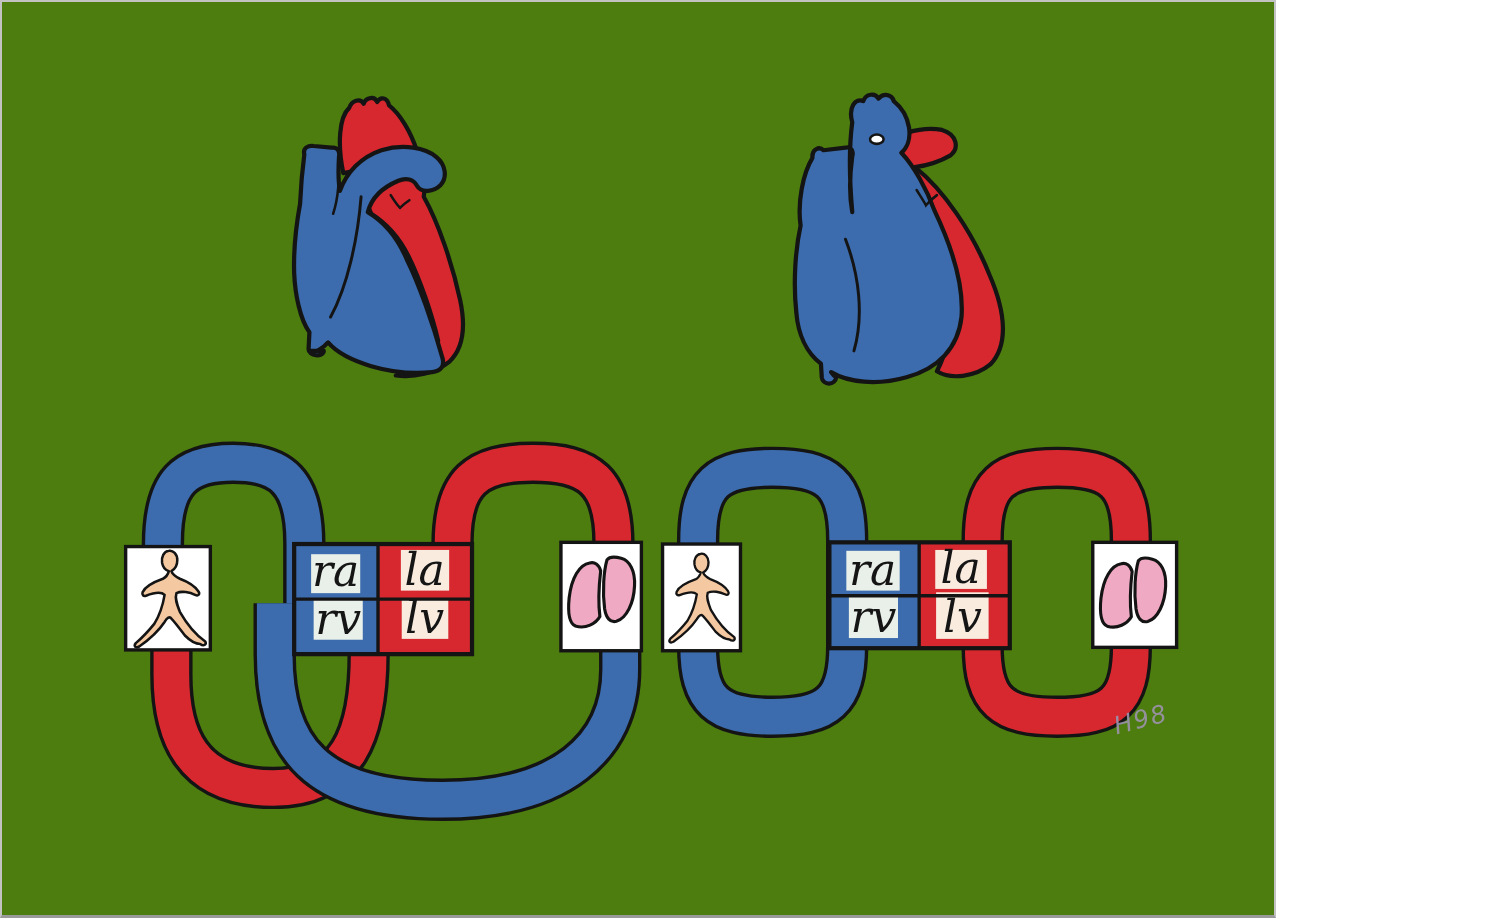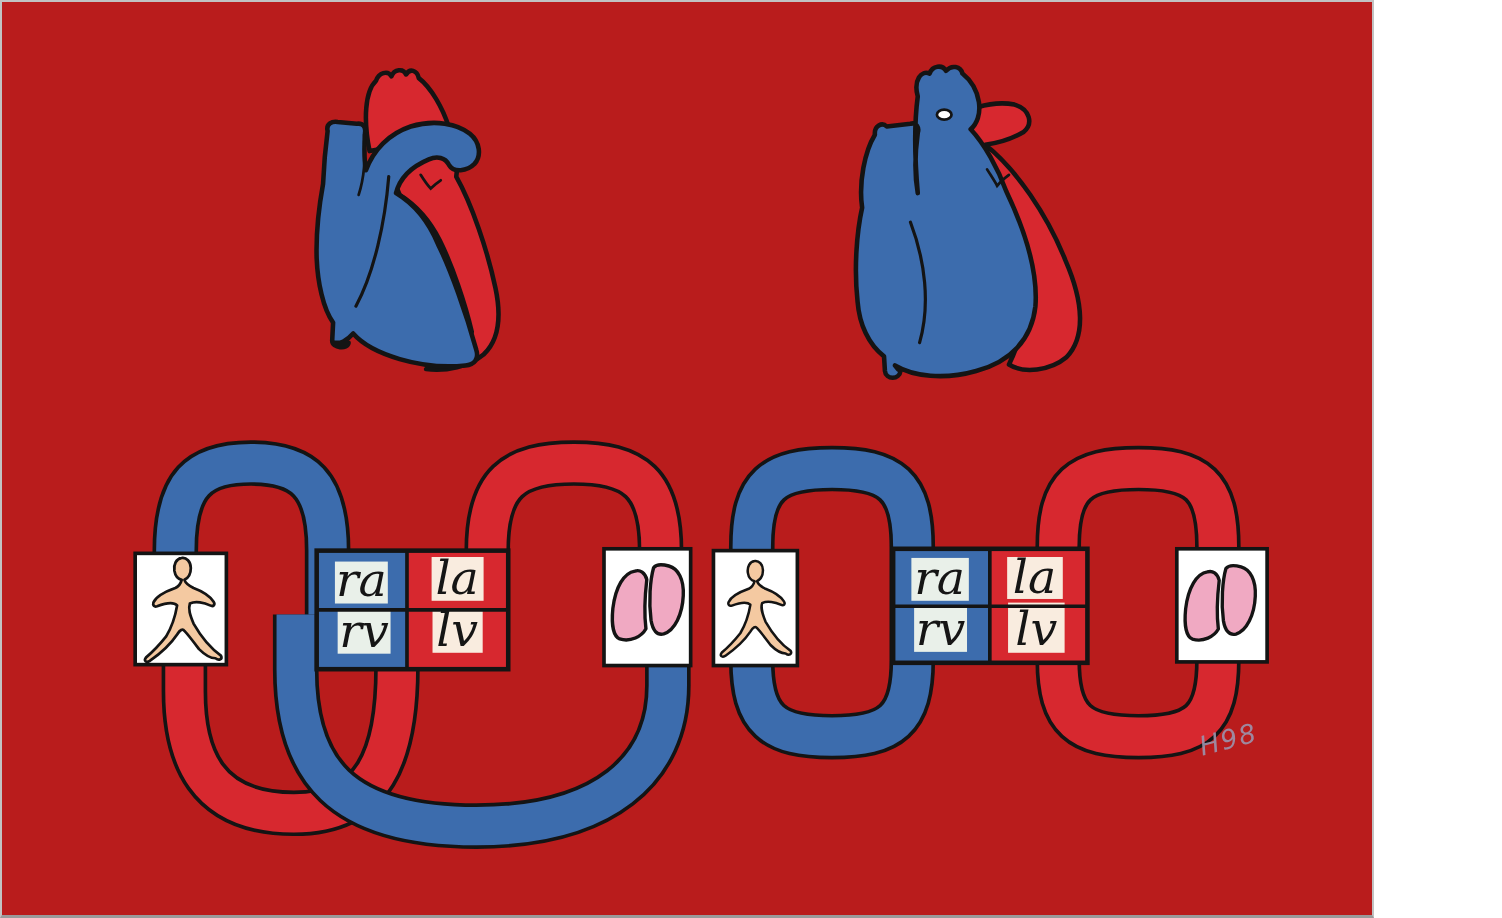--- a/index.html
+++ b/index.html
@@ -1,19 +1,19 @@
 <!DOCTYPE html>
 <html><head>
 <meta charset="utf-8">
 <style>
   html,body{margin:0;padding:0;background:#ffffff;}
   .canvas{
     position:relative;
-    width:1374px;height:918px;
-    background:#b91c1c;
+    width:1276px;height:918px;
+    background:#4d7c0f;
     border:2px solid #c2c2c2;
     border-bottom:3px solid #9a9a9a;
     box-sizing:border-box;
     overflow:hidden;
     font-family:"DejaVu Serif", serif;
   }
   .art{position:absolute;left:0;top:0;width:100%;height:100%;}
   .chamber-label{
     font-family:"DejaVu Serif", serif;
     font-style:italic;

